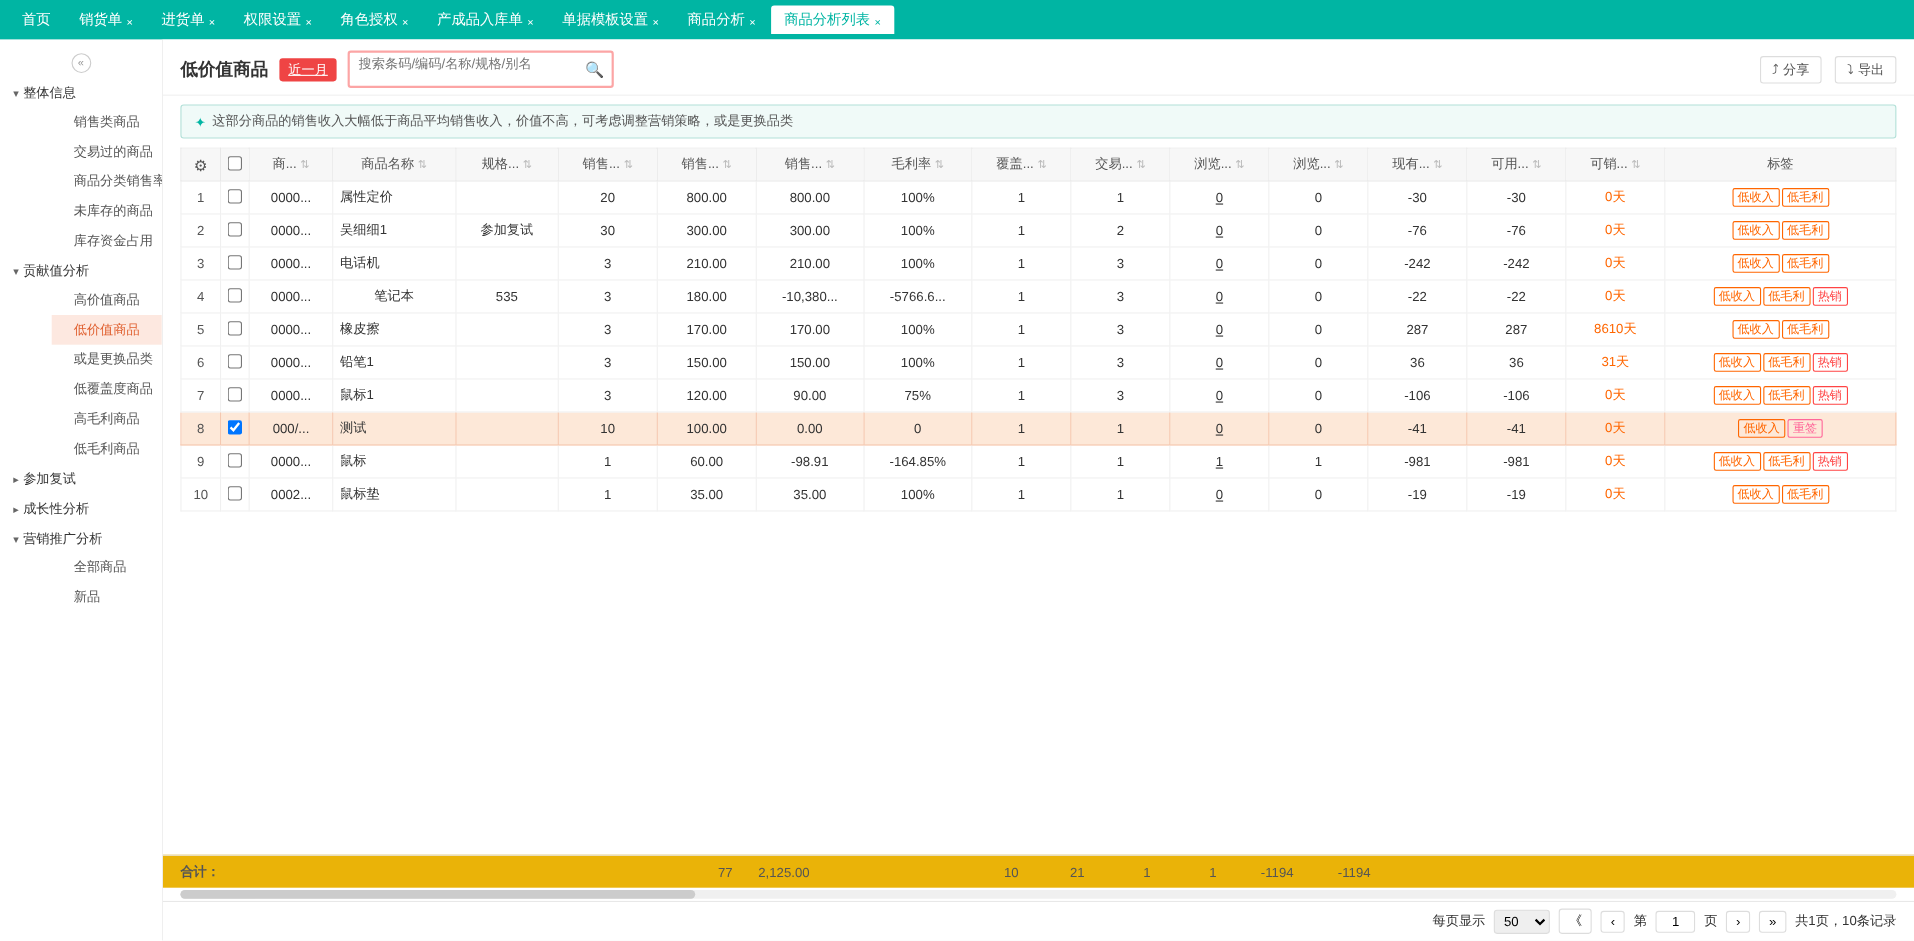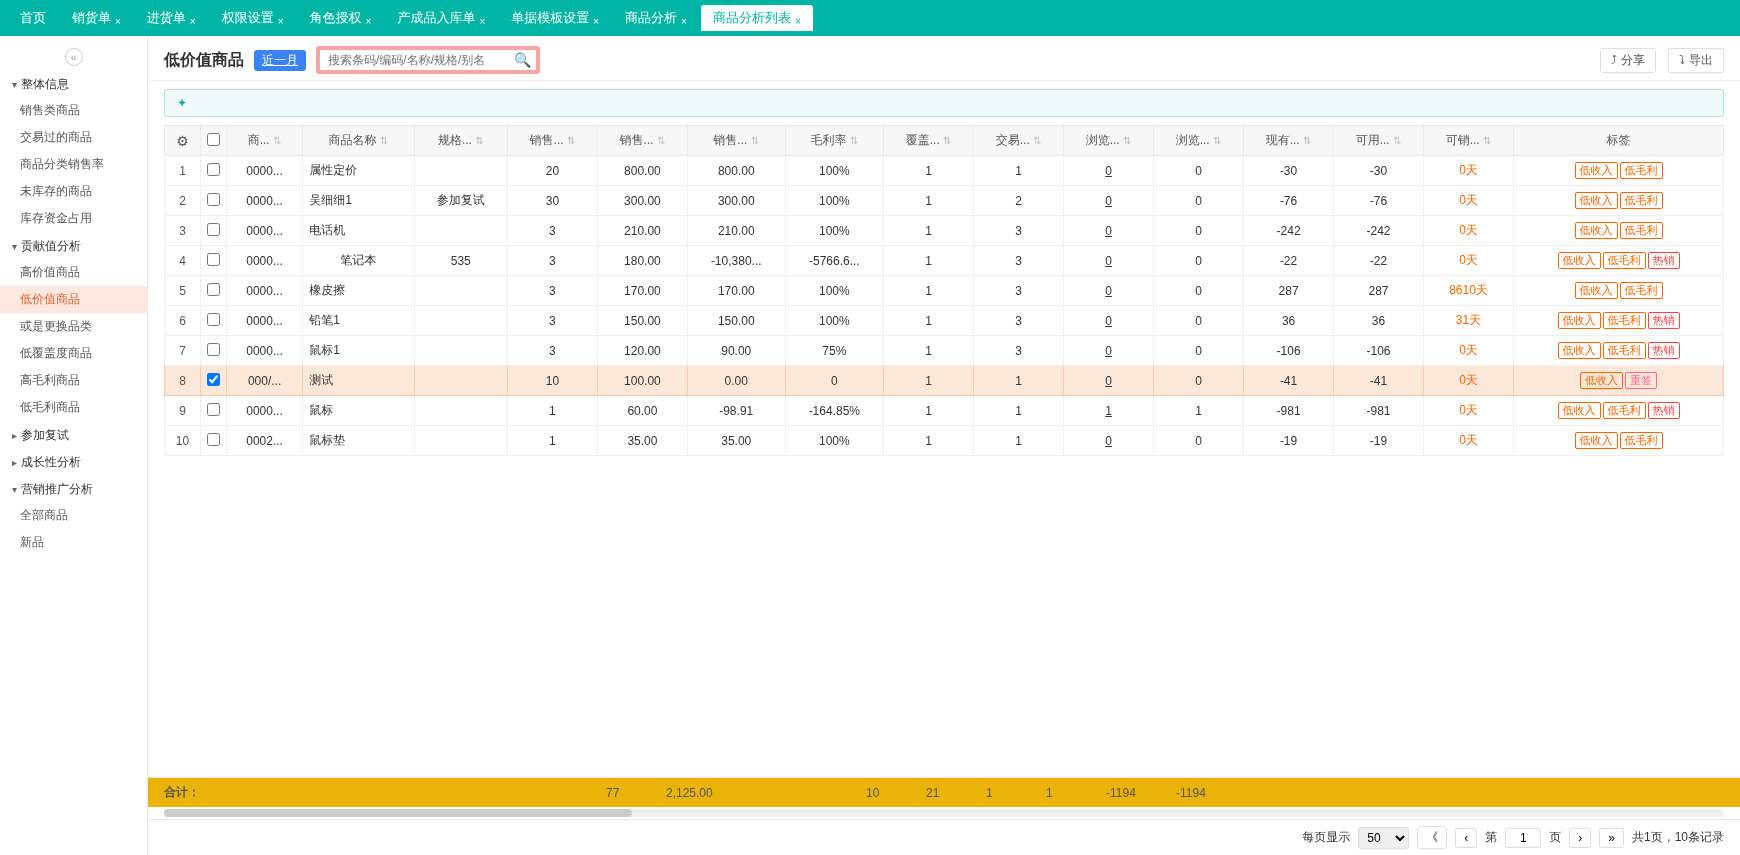--- a/index.html
+++ b/index.html
@@ -53,20 +53,21 @@
       gap: 4px;
       cursor: pointer;
     }
     .sidebar-group-title .arrow { font-size: 10px; color: #666; }
     .sidebar-item {
       padding: 5px 12px 5px 20px;
       cursor: pointer;
       color: #555;
       font-size: 12px;
       white-space: nowrap;
+      margin-left: 47px;
     }
     .sidebar-item.active { background: #fde8e0; color: #e06030; }
     .collapse-btn {
       width: 18px;
       height: 18px;
       border: 1px solid #ccc;
       border-radius: 50%;
       display: flex;
       align-items: center;
       justify-content: center;
@@ -92,35 +93,35 @@
       align-items: center;
       gap: 10px;
       border-bottom: 1px solid #f0f0f0;
     }
     .page-title {
       font-size: 16px;
       font-weight: bold;
       color: #333;
     }
     .filter-btn {
-      background: #3b82f6;
+      background: #ef4444;
       color: #fff;
       border: none;
       border-radius: 3px;
       padding: 2px 8px;
       font-size: 12px;
       cursor: pointer;
       text-decoration: underline;
     }
     .search-input {
-      border: 4px solid #fca5a5;
+      border: 2px solid #fca5a5;
       border-radius: 3px;
-      padding: 3px 28px 3px 8px;
-      font-size: 12px;
-      width: 224px;
+      padding: 3px 28px 13px 8px;
+      font-size: 12px;
+      width: 242px;
       outline: none;
     }
     .search-wrapper {
       position: relative;
       display: inline-flex;
       align-items: center;
     }
     .search-icon-inner {
       position: absolute;
       right: 8px;
@@ -219,21 +220,21 @@
       color: #555;
       gap: 8px;
     }
     .footer-total-label { font-weight: bold; margin-right: 8px; }
     .footer-cells {
       display: flex;
       flex: 1;
       gap: 0;
     }
     .footer-cell {
-      text-align: left;
+      text-align: right;
       min-width: 60px;
     }
 
     
     .pagination-bar {
       display: flex;
       align-items: center;
       justify-content: flex-end;
       padding: 6px 16px;
       border-top: 1px solid #e8e8e8;
@@ -383,20 +384,21 @@
         </button>
         <button class="action-btn">
           <span>⤵</span>
           <span>导出</span>
         </button>
       </div>
     </div>
 
     <div class="info-bar">
       <span class="info-icon">✦</span>
+      <span>这部分商品的销售收入大幅低于商品平均销售收入，价值不高，可考虑调整营销策略，或是更换品类</span>
     </div>
 
     <div class="table-wrapper">
       <table>
         <thead>
           <tr>
             <th><span class="settings-icon">⚙</span></th>
             <th class="checkbox-cell"><input type="checkbox" style=""></th>
             <th><span>商...</span> <span class="sort-icons">⇅</span></th>
             <th><span>商品名称</span> <span class="sort-icons">⇅</span></th>

